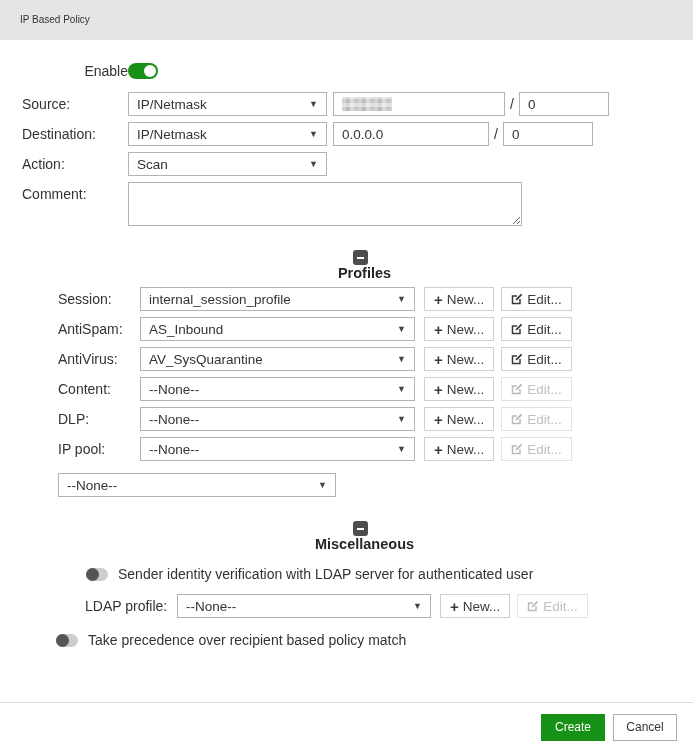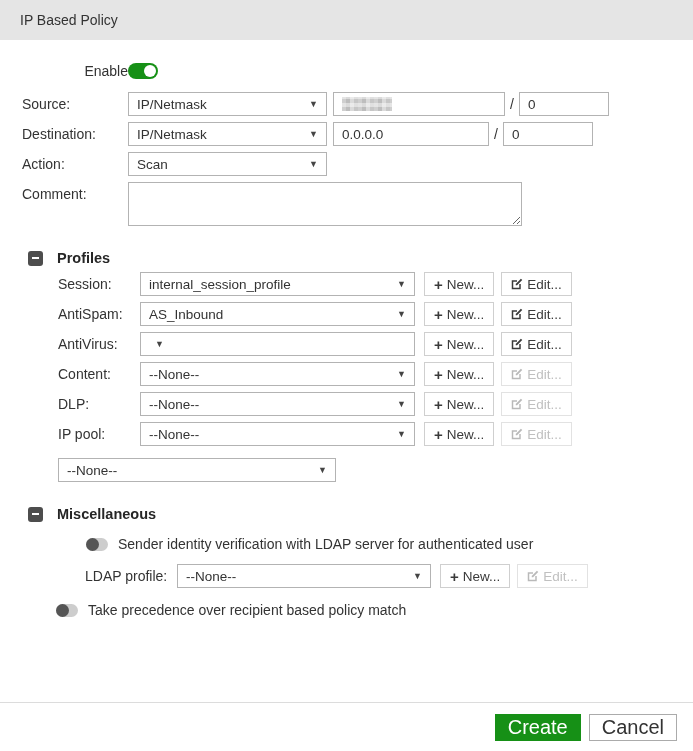--- a/index.html
+++ b/index.html
@@ -5,21 +5,21 @@
   html,body{margin:0;padding:0;background:#fff;}
   .window{
     width:693px;height:751px;
     font-family:"Liberation Sans","DejaVu Sans",sans-serif;
     font-size:14px;color:#333;
     display:flex;flex-direction:column;
     box-sizing:border-box;background:#fff;overflow:hidden;
   }
   .titlebar{
     height:40px;line-height:40px;background:#e5e5e5;
-    padding-left:20px;font-size:14px;color:#333;flex:0 0 auto;
+    padding-left:20px;font-size:10px;color:#333;flex:0 0 auto;
   }
   .content{flex:1 1 auto;padding-left:22px;box-sizing:border-box;}
   .row{display:flex;align-items:center;height:24px;margin-top:6px;}
   .row.top-align{align-items:flex-start;height:auto;}
   .lbl{width:106px;flex:0 0 auto;color:#333;}
   .lbl2{width:82px;flex:0 0 auto;color:#333;}
   
   .dropdown{
     height:24px;box-sizing:border-box;border:1px solid #b3b3b3;background:#fff;
     display:flex;align-items:center;padding:0 8px;cursor:pointer;flex:0 0 auto;
@@ -47,21 +47,21 @@
     width:394px;height:44px;box-sizing:border-box;border:1px solid #b3b3b3;
     font-family:inherit;font-size:13.5px;color:#333;resize:both;outline:none;padding:3px 6px;
   }
   
   .toggle{position:relative;display:inline-block;cursor:pointer;flex:0 0 auto;}
   .toggle.on{width:30px;height:16px;border-radius:8px;background:#169016;}
   .toggle.on .knob{position:absolute;top:2px;right:2px;width:12px;height:12px;border-radius:50%;background:#fff;}
   .toggle.off{width:22px;height:13px;border-radius:7px;background:#cdcdcd;}
   .toggle.off .knob{position:absolute;top:0;left:0;width:13px;height:13px;border-radius:50%;background:#555;}
   
-  .section-header{display:flex;align-items:center;margin-top:24px;}
+  .section-header{display:flex;align-items:center;margin-top:24px;flex-direction:column;}
   .collapse-icon{
     width:15px;height:15px;border-radius:3px;background:#4d4d4d;
     display:inline-flex;align-items:center;justify-content:center;margin-left:6px;cursor:pointer;flex:0 0 auto;
   }
   .collapse-icon .minusbar{width:7px;height:2px;background:#fff;}
   .section-title{font-weight:bold;margin-left:14px;color:#262626;font-size:14.5px;}
   .indent{padding-left:36px;}
   .indent2{padding-left:34px;}
   .indent3{padding-left:63px;}
   
@@ -77,21 +77,21 @@
   .gap6{margin-left:6px;}.gap7{margin-left:7px;}.gap9{margin-left:9px;}
   
   .trow{display:flex;align-items:center;margin-top:14px;}
   .trow .txt{margin-left:10px;}
   
   .footer{
     flex:0 0 auto;height:48px;border-top:1px solid #dcdcdc;
     display:flex;align-items:center;justify-content:flex-end;padding-right:16px;gap:8px;
   }
   .btn{
-    height:27px;min-width:64px;box-sizing:border-box;font-family:inherit;font-size:20px;
+    height:27px;min-width:64px;box-sizing:border-box;font-family:inherit;font-size:12px;
     display:inline-flex;align-items:center;justify-content:center;cursor:pointer;padding:0 12px;
   }
   .btn.create{background:#169016;color:#fff;border:1px solid #169016;}
   .btn.cancel{background:#fff;color:#333;border:1px solid #ababab;}
   .mt11{}.mt12{margin-top:12px;}.mt22{margin-top:22px;}
 </style>
 </head>
 <body>
 
 <div class="window">
@@ -187,20 +187,21 @@
             <path d="M1 3h7v2H3v8h8v-5h2v7H1z"></path>
             <path d="M6.3 7.9 13.2 1l1.8 1.8-6.9 6.9H6.3V7.9z"></path>
           </svg>
           <span>Edit...</span>
         </button>
     </div>
 
     <div class="row indent">
       <span class="lbl2">AntiVirus:</span>
       <div class="dropdown w275">
+        <span class="val">AV_SysQuarantine</span>
         <span class="caret">▼</span>
       </div>
       <button class="sbtn gap9">
           <span class="plus">+</span>
           <span>New...</span>
         </button>
       <button class="sbtn gap7">
           <svg width="12" height="12" viewBox="0 0 16 16" fill="#3a3a3a">
             <path d="M1 3h7v2H3v8h8v-5h2v7H1z"></path>
             <path d="M6.3 7.9 13.2 1l1.8 1.8-6.9 6.9H6.3V7.9z"></path>

